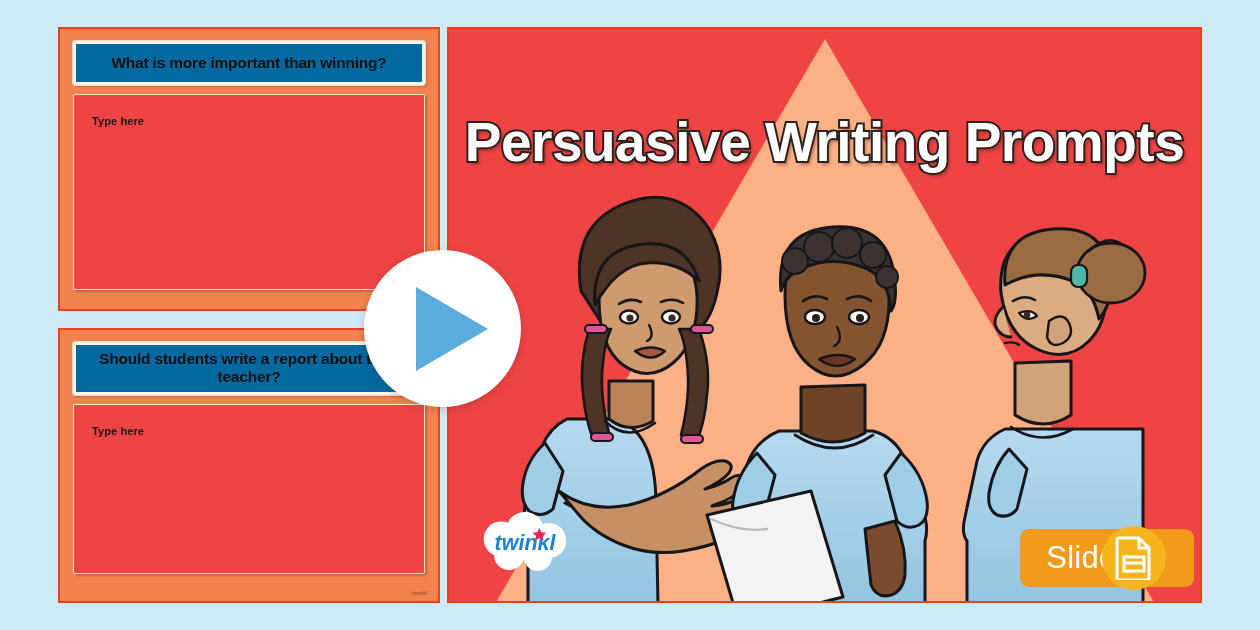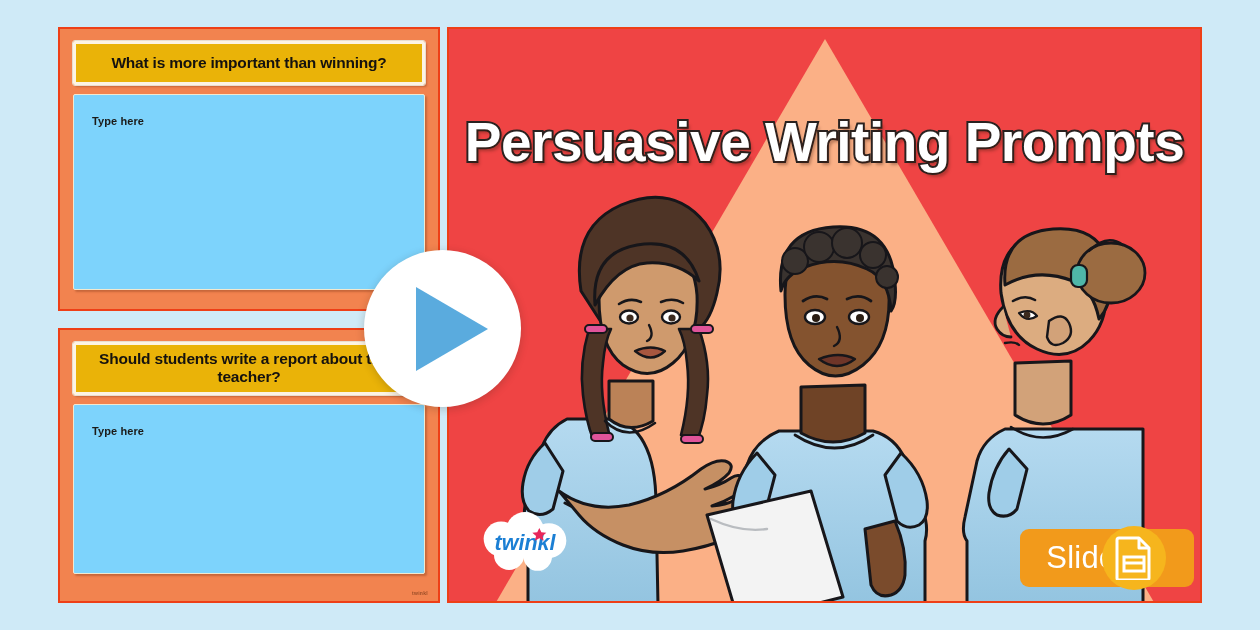--- a/index.html
+++ b/index.html
@@ -28,21 +28,21 @@
     left: 0; width: 382px;
     background: #f2834f;
     border: 2px solid #ee3f17;
     padding: 12px 13px 14px 13px;
     overflow: hidden;
   }
   .mini-slide.first { top: 0; height: 284px; }
   .mini-slide.second { top: 301px; height: 275px; }
 
   .mini-head {
-    background: #eab308;
+    background: #0369a1;
     border: 3px solid #fdf4e4;
     outline: 1px solid #e9ded0;
     border-radius: 2px;
     min-height: 44px;
     display: flex;
     align-items: center;
     justify-content: center;
     text-align: center;
     padding: 5px 8px;
     box-shadow: 2px 2px 2px rgba(120,50,20,.35);
@@ -50,21 +50,21 @@
   .mini-head-text {
     font-size: 15.5px;
     font-weight: bold;
     color: #15120f;
     line-height: 1.18;
     letter-spacing: -0.2px;
   }
 
   .mini-body {
     margin-top: 9px;
-    background: #7dd3fc;
+    background: #ef4444;
     border: 1px solid #f2e9cf;
     border-radius: 2px;
     box-shadow: 2px 2px 2px rgba(120,50,20,.35);
     padding: 20px 18px;
   }
   .mini-slide.first .mini-body { height: 196px; }
   .mini-slide.second .mini-body { height: 170px; }
   .type-here {
     font-size: 11px;
     font-weight: bold;

